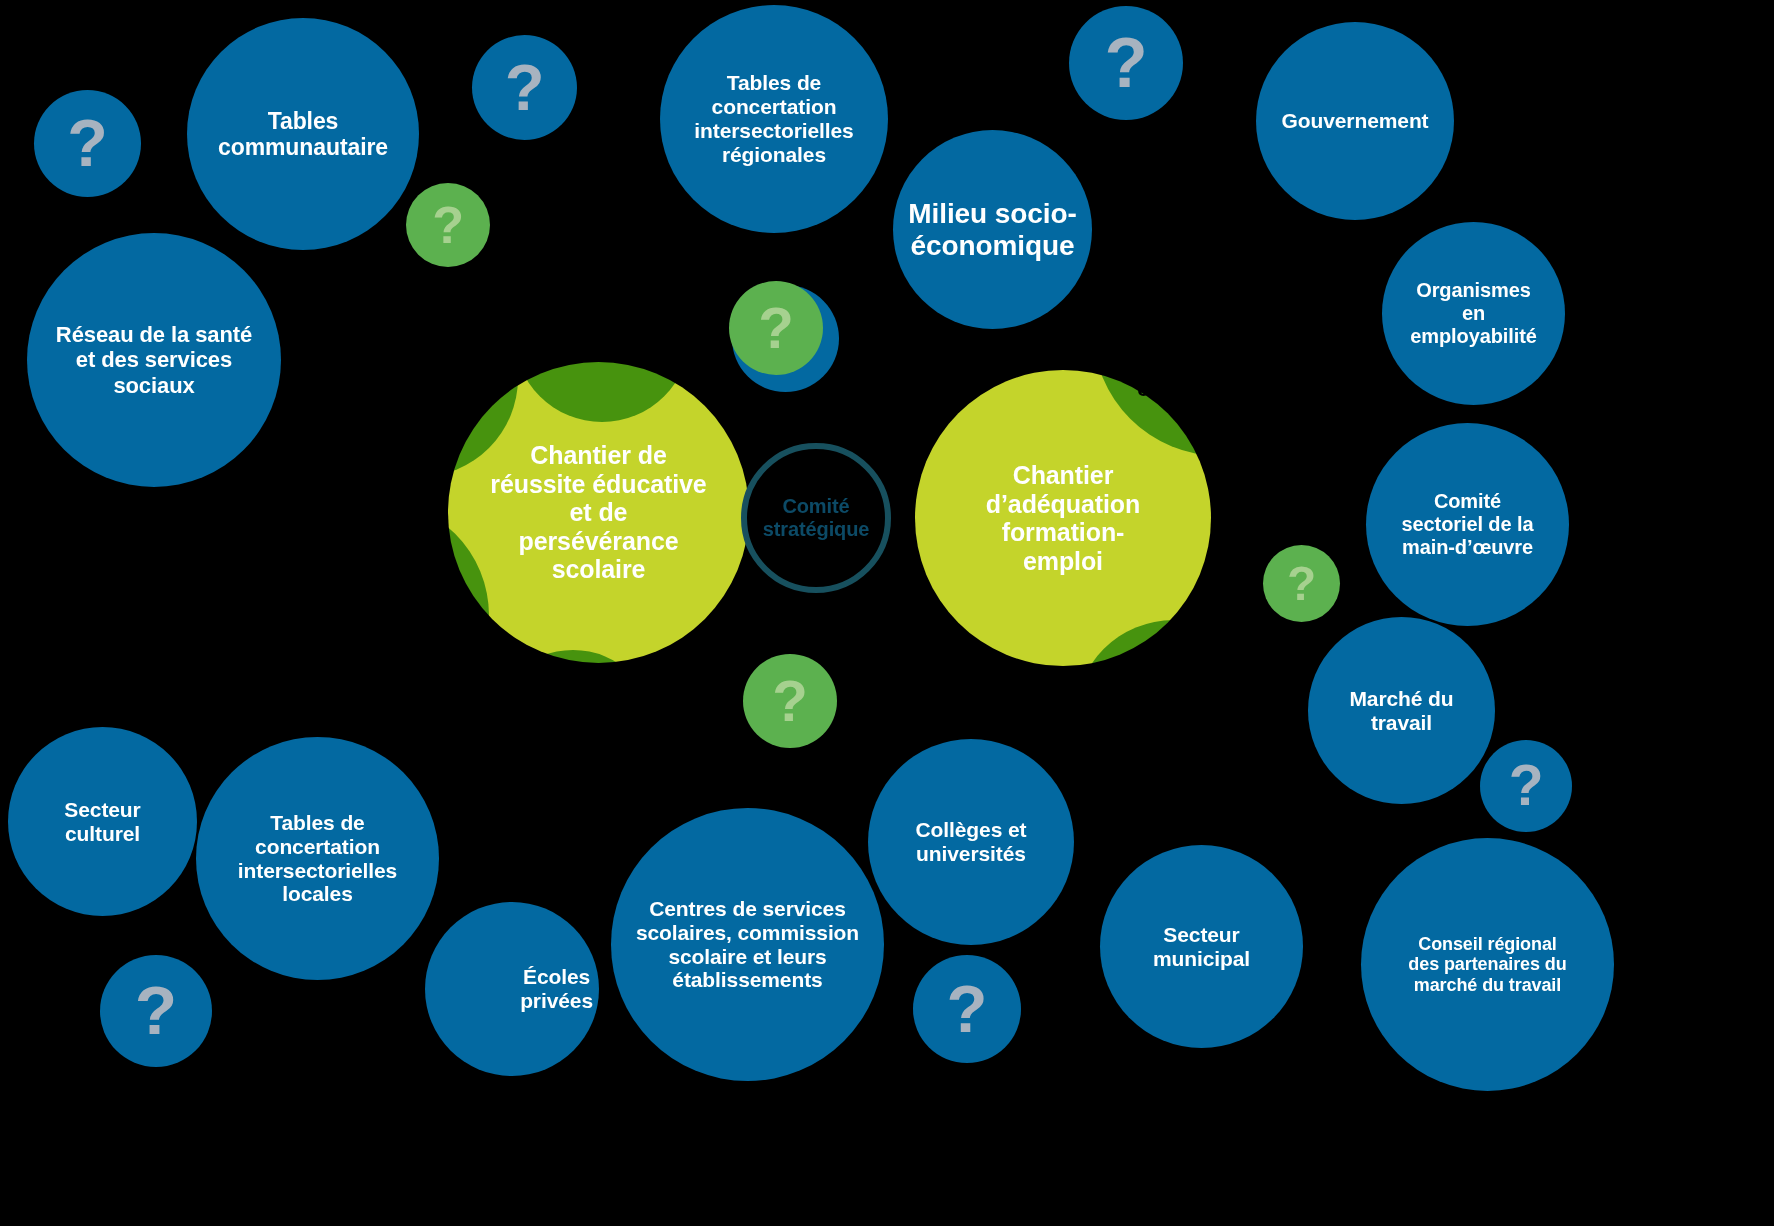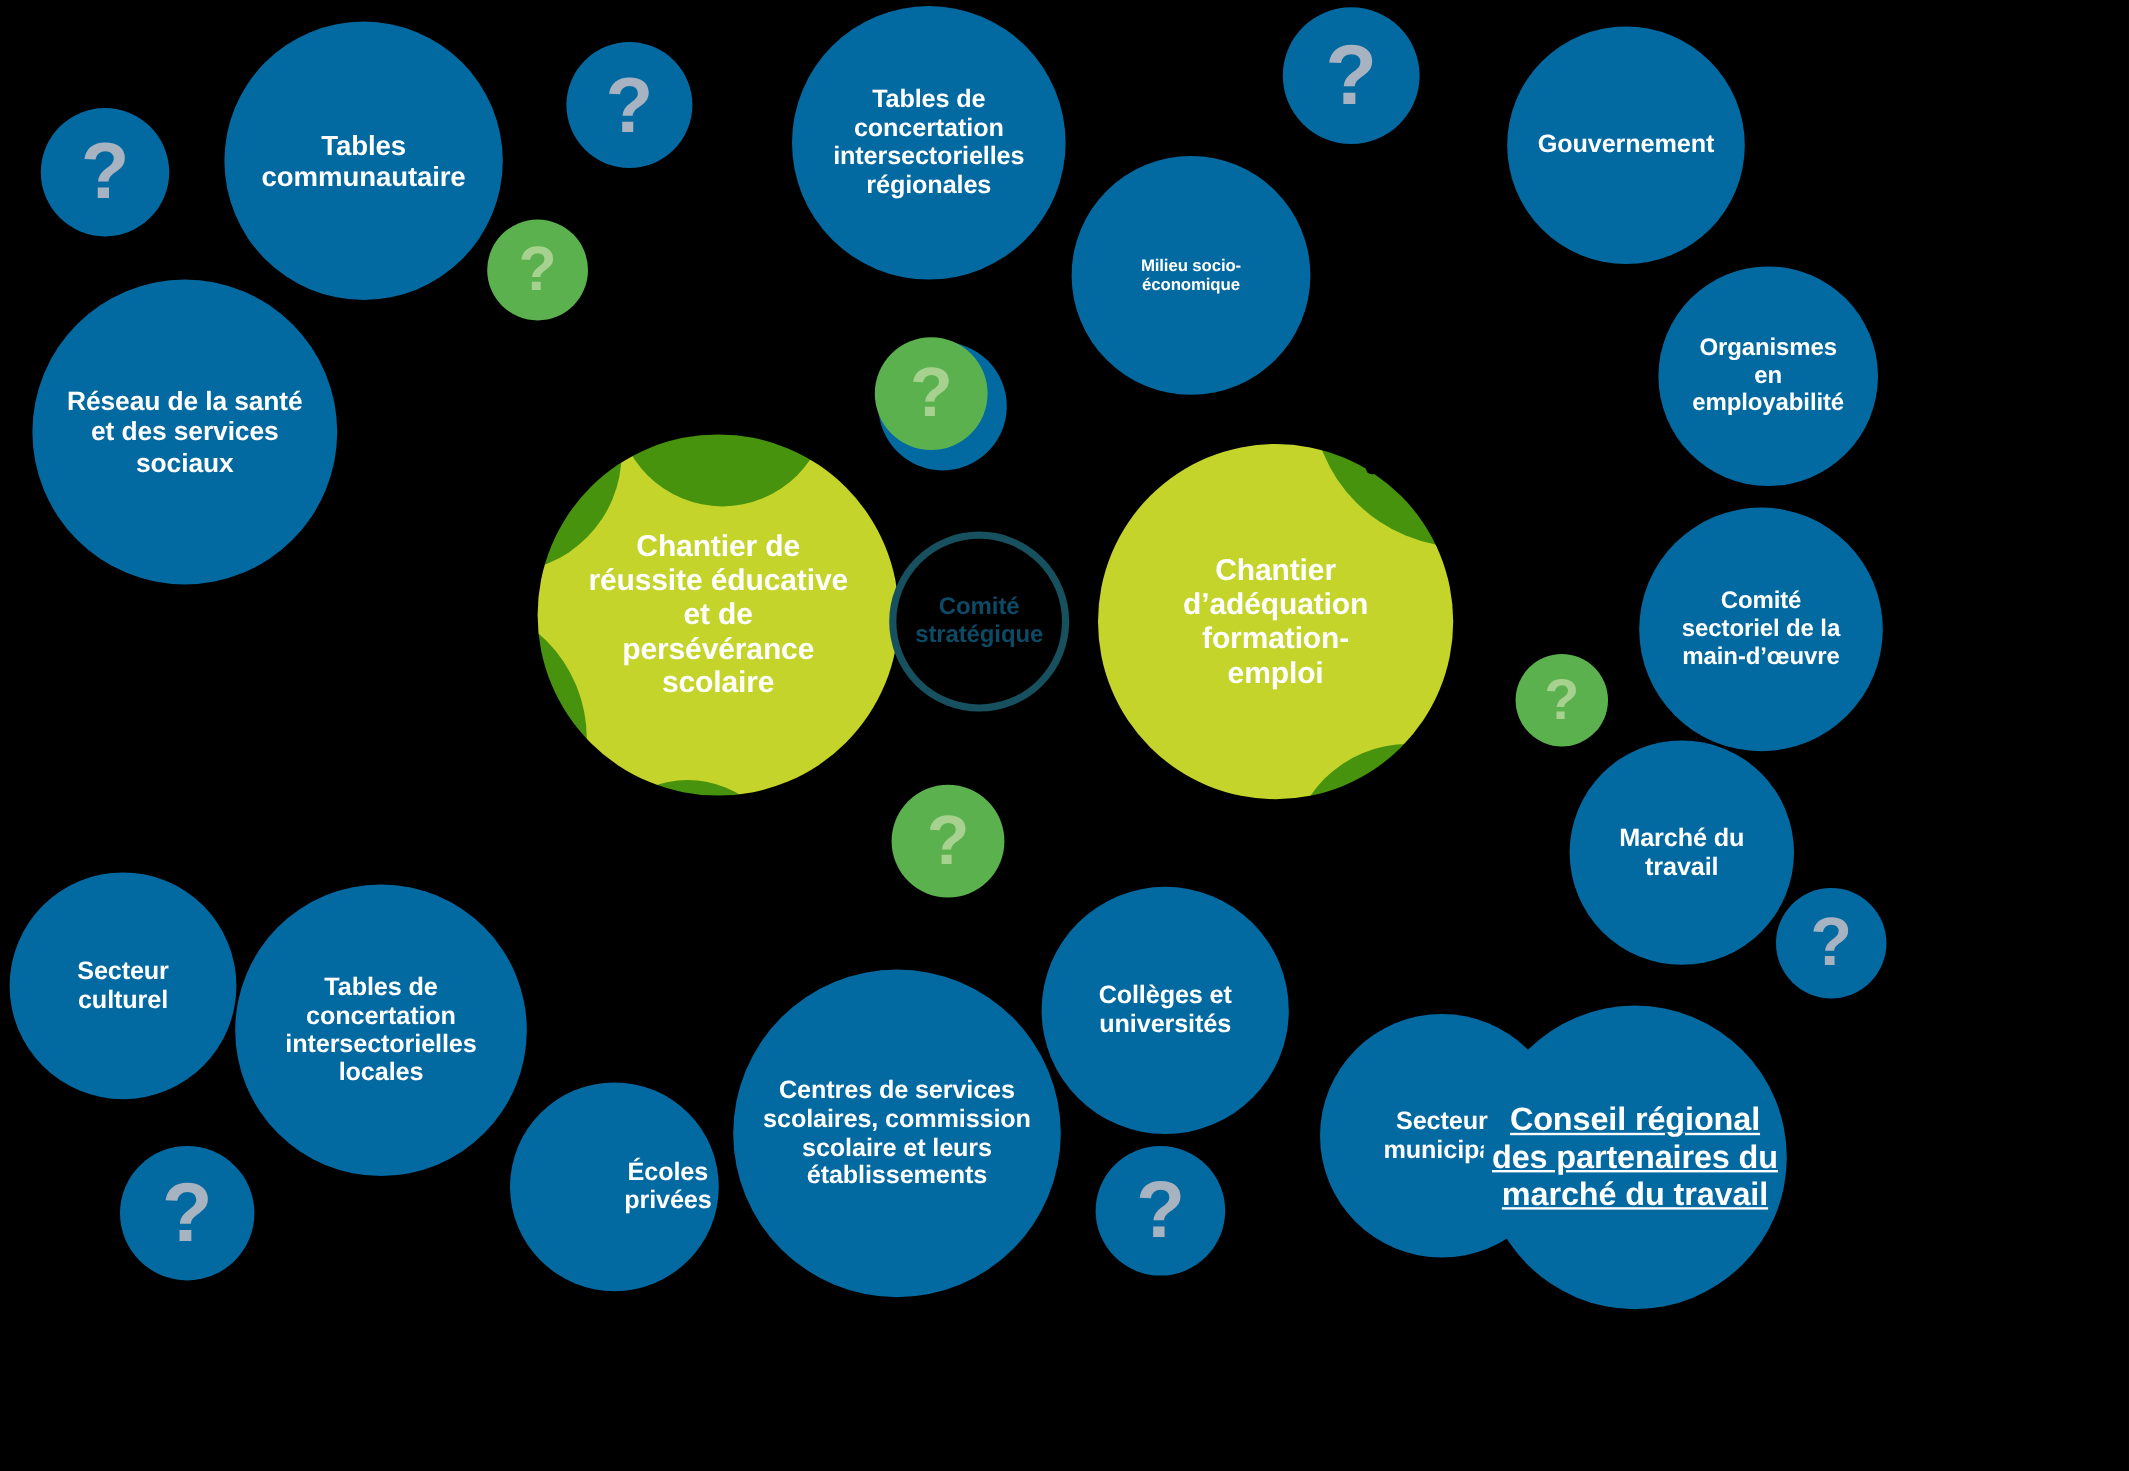--- a/index.html
+++ b/index.html
@@ -80,21 +80,21 @@
     <span class="lbl">Tables de
 concertation
 intersectorielles
 régionales</span>
   </div>
 
   <div class="bubble b-blue" style="left:1256px; top:22px; width:198px; height:198px; font-size:21px;">
     <span class="lbl">Gouvernement</span>
   </div>
 
-  <div class="bubble b-blue" style="left:893px; top:130px; width:199px; height:199px; font-size:14px;">
+  <div class="bubble b-blue" style="left:893px; top:130px; width:199px; height:199px; font-size:28px;">
     <span class="lbl">Milieu socio-
 économique</span>
   </div>
 
   <div class="bubble b-blue" style="left:1382px; top:222px; width:183px; height:183px; font-size:20px;">
     <span class="lbl">Organismes
 en
 employabilité</span>
   </div>
 
@@ -143,21 +143,21 @@
 scolaires, commission
 scolaire et leurs
 établissements</span>
   </div>
 
   <div class="bubble b-blue" style="left:1100px; top:845px; width:203px; height:203px; font-size:21px;">
     <span class="lbl">Secteur
 municipal</span>
   </div>
 
-  <div class="bubble b-blue" style="left:1236px; top:838px; width:253px; height:253px; font-size:27px;text-decoration:underline;">
+  <div class="bubble b-blue" style="left:1361px; top:838px; width:253px; height:253px; font-size:18px;">
     <span class="lbl">Conseil régional
 des partenaires du
 marché du travail</span>
   </div>
 
   <div class="bubble b-blue b-q" style="left: 34px; top: 90px; width: 107px; height: 107px; --fs: 0; font-size: 66.34px;">
     <span class="lbl">?</span>
   </div>
 
   <div class="bubble b-blue b-q" style="left: 472px; top: 35px; width: 105px; height: 105px; font-size: 65.1px;">

